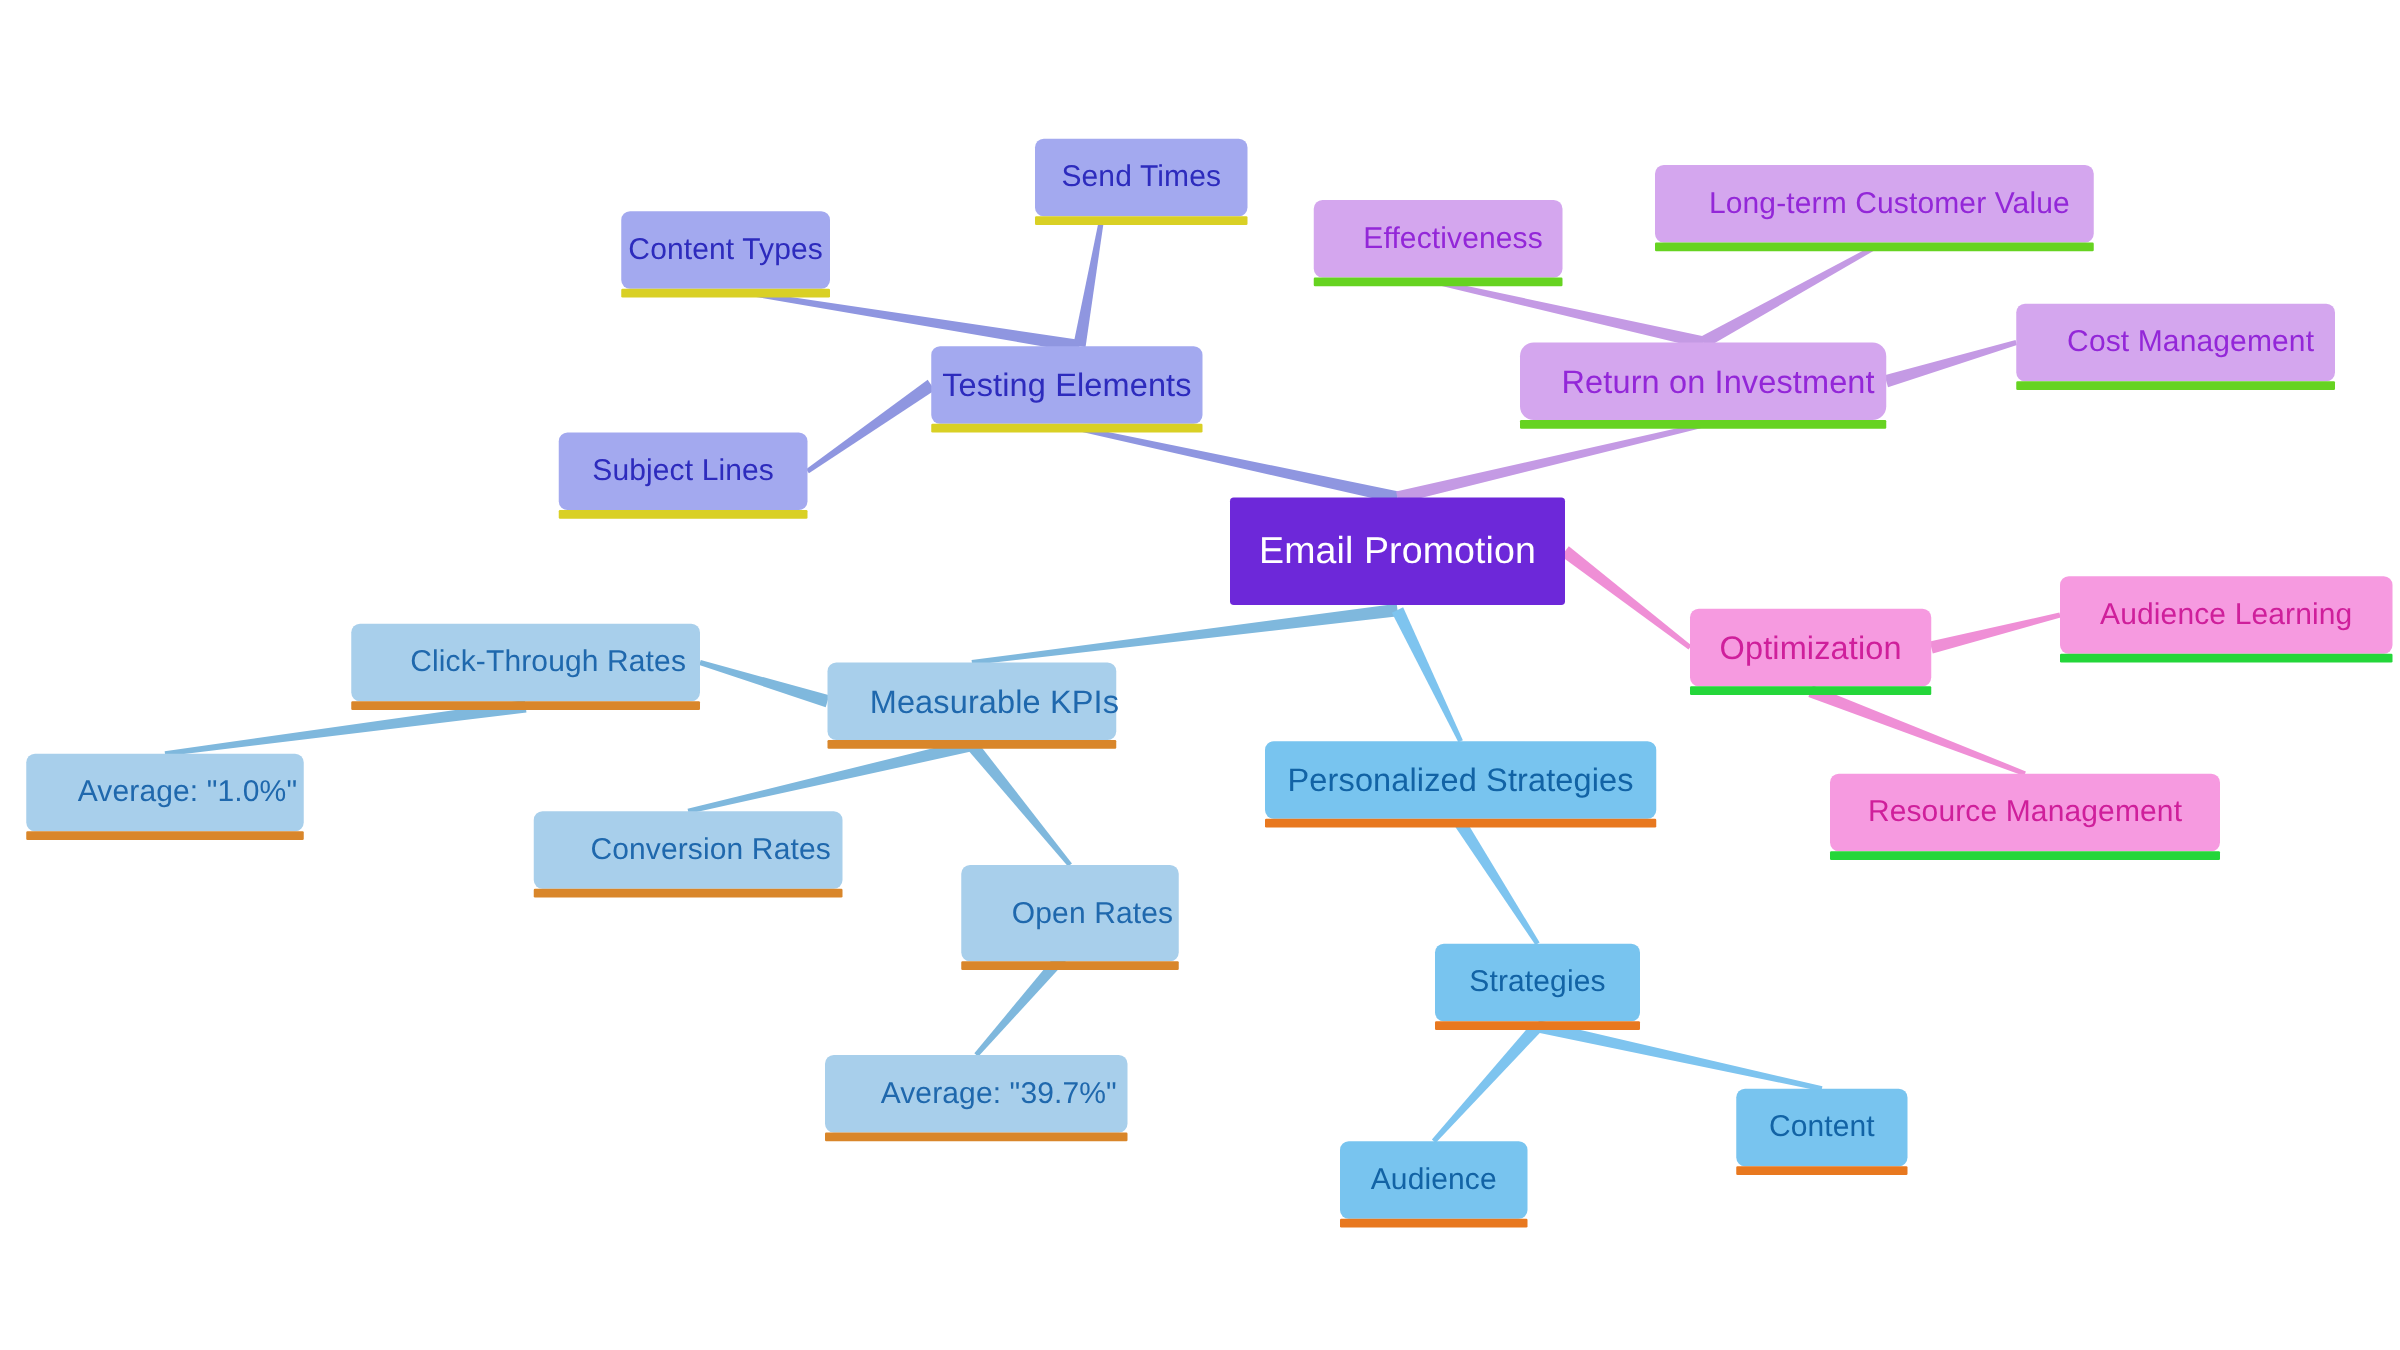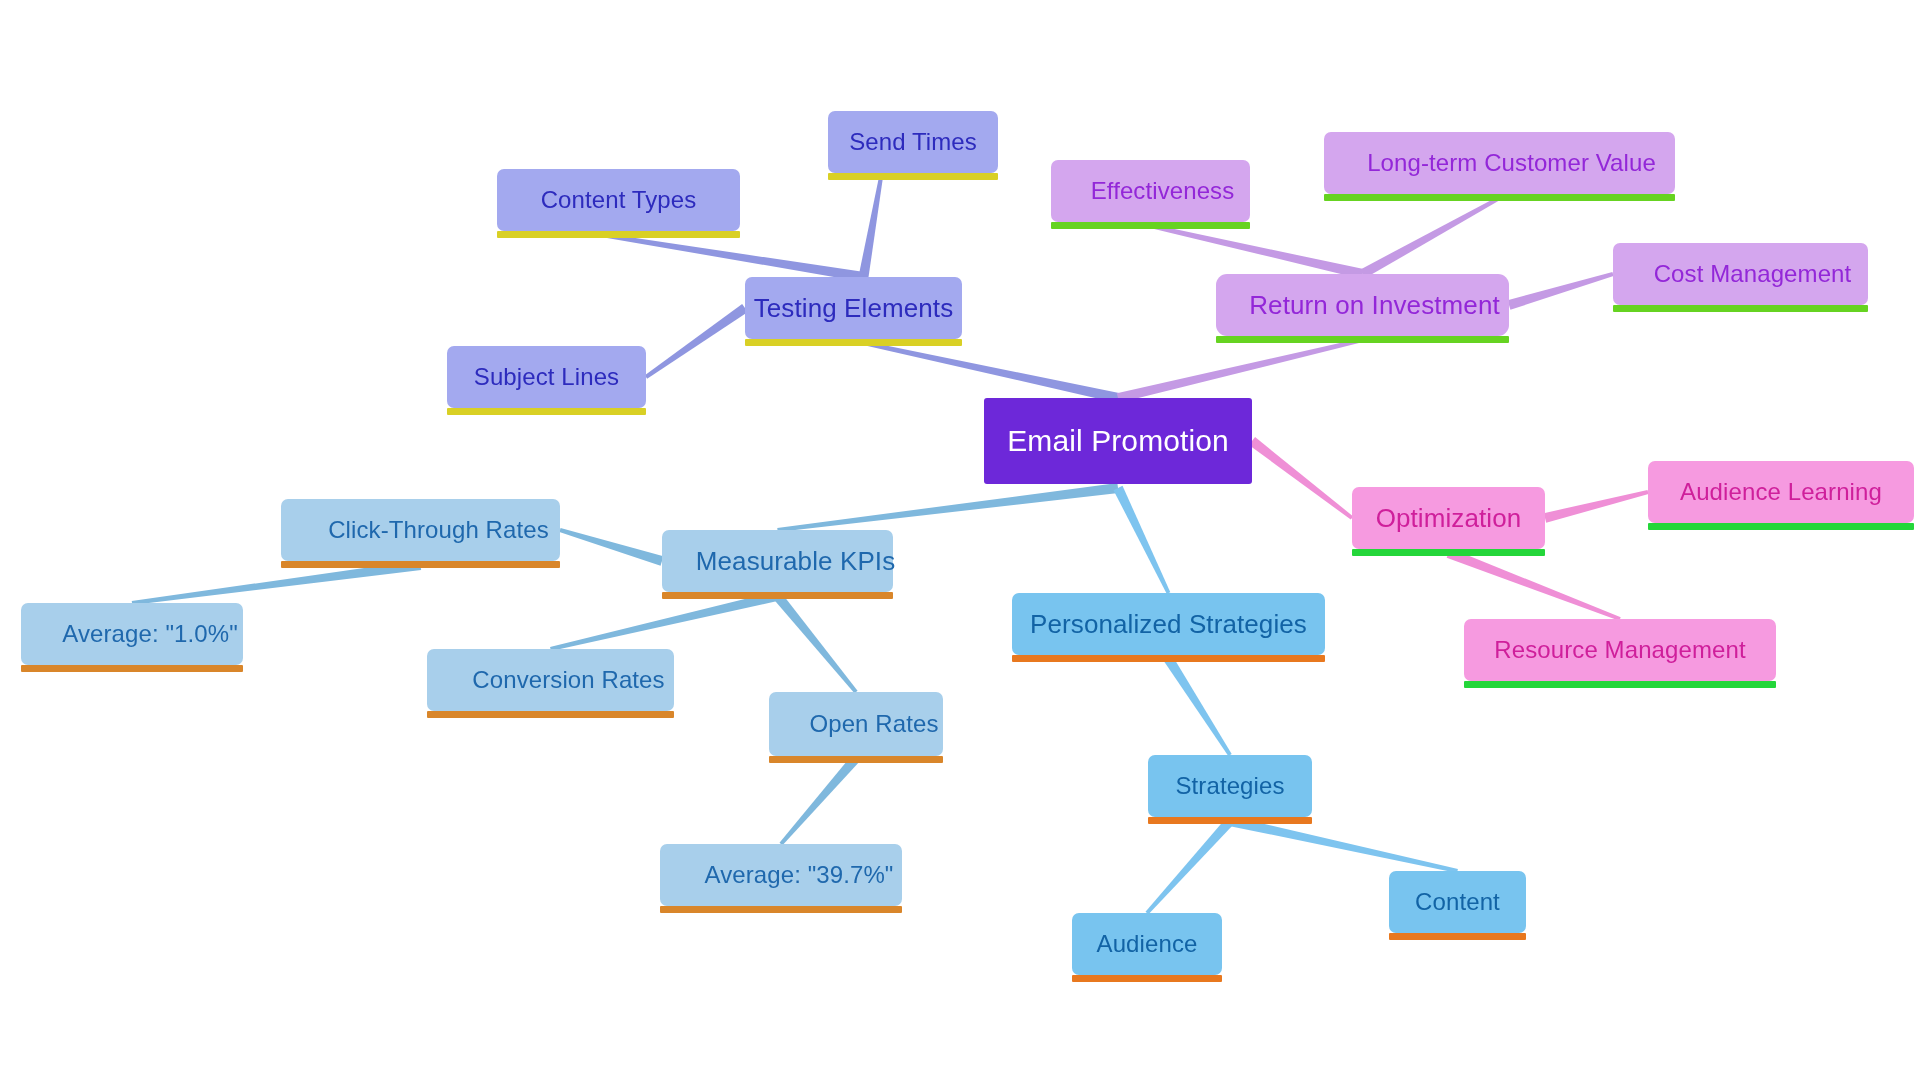--- a/index.html
+++ b/index.html
@@ -123,21 +123,21 @@
   <div id="node-layer">
       <div class="node root" style="left: 984px; top: 398px; width: 268px; height: 86px;">
         <span class="node-label">Email Promotion</span>
       </div>
       <div class="node fam-periwinkle accent size-lg" style="left: 745px; top: 277px; width: 217px; height: 62px;">
         <span class="node-label">Testing Elements</span>
       </div>
       <div class="node fam-periwinkle accent size-md" style="left: 828px; top: 111px; width: 170px; height: 62px;">
         <span class="node-label">Send Times</span>
       </div>
-      <div class="node fam-periwinkle accent size-md" style="left: 497px; top: 169px; width: 243px; height: 62px; align-items: center;">
+      <div class="node fam-periwinkle accent size-md" style="left: 497px; top: 169px; width: 167px; height: 62px; align-items: center;">
         <span class="node-label">Content Types</span>
       </div>
       <div class="node fam-periwinkle accent size-md" style="left: 447px; top: 346px; width: 199px; height: 62px;">
         <span class="node-label">Subject Lines</span>
       </div>
       <div class="node fam-orchid accent size-lg" style="left: 1216px; top: 274px; width: 293px; height: 62px; border-radius: 11px;">
         <span class="node-label">Return on Investment</span>
       </div>
       <div class="node fam-orchid accent size-md" style="left: 1051px; top: 160px; width: 199px; height: 62px;">
         <span class="node-label">Effectiveness</span>
@@ -162,21 +162,21 @@
       </div>
       <div class="node fam-blue accent size-md" style="left: 281px; top: 499px; width: 279px; height: 62px;">
         <span class="node-label">Click-Through Rates</span>
       </div>
       <div class="node fam-blue accent size-md" style="left: 21px; top: 603px; width: 222px; height: 62px;">
         <span class="node-label">Average: "1.0%"</span>
       </div>
       <div class="node fam-blue accent size-md" style="left: 427px; top: 649px; width: 247px; height: 62px;">
         <span class="node-label">Conversion Rates</span>
       </div>
-      <div class="node fam-blue accent size-md" style="left: 769px; top: 692px; width: 174px; height: 64px;">
+      <div class="node fam-blue accent size-md" style="left: 769px; top: 692px; width: 174px; height: 77px;">
         <span class="node-label">Open Rates</span>
       </div>
       <div class="node fam-blue accent size-md" style="left: 660px; top: 844px; width: 242px; height: 62px;">
         <span class="node-label">Average: "39.7%"</span>
       </div>
       <div class="node fam-blue2 accent size-lg" style="left: 1012px; top: 593px; width: 313px; height: 62px;">
         <span class="node-label">Personalized Strategies</span>
       </div>
       <div class="node fam-blue2 accent size-md" style="left: 1148px; top: 755px; width: 164px; height: 62px;">
         <span class="node-label">Strategies</span>

